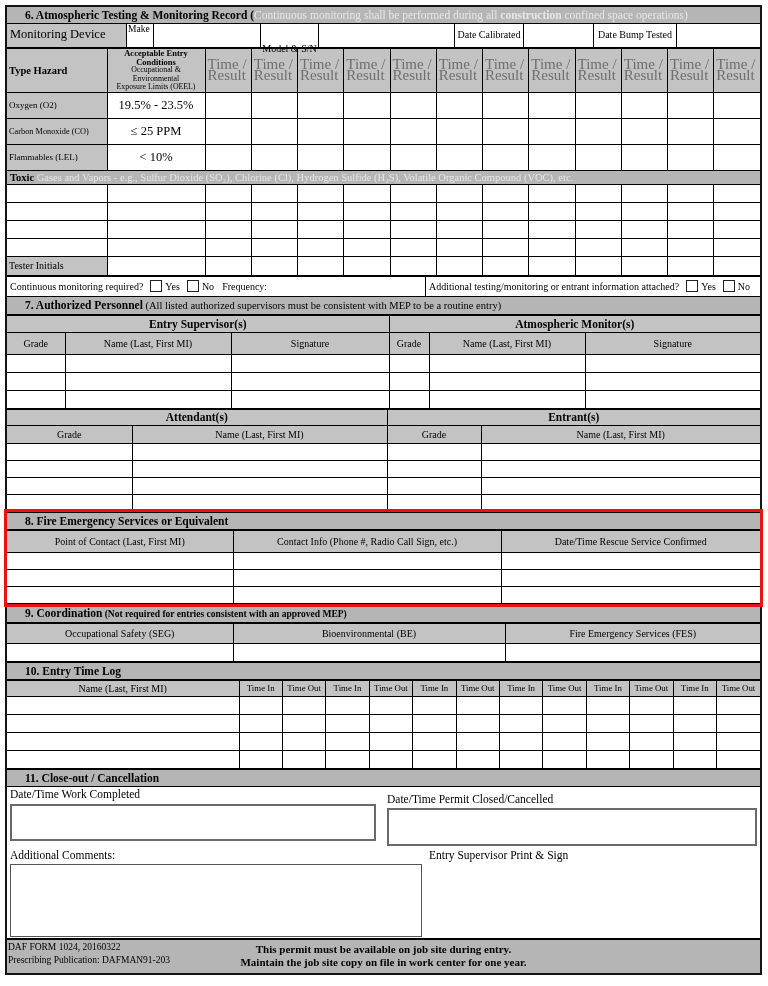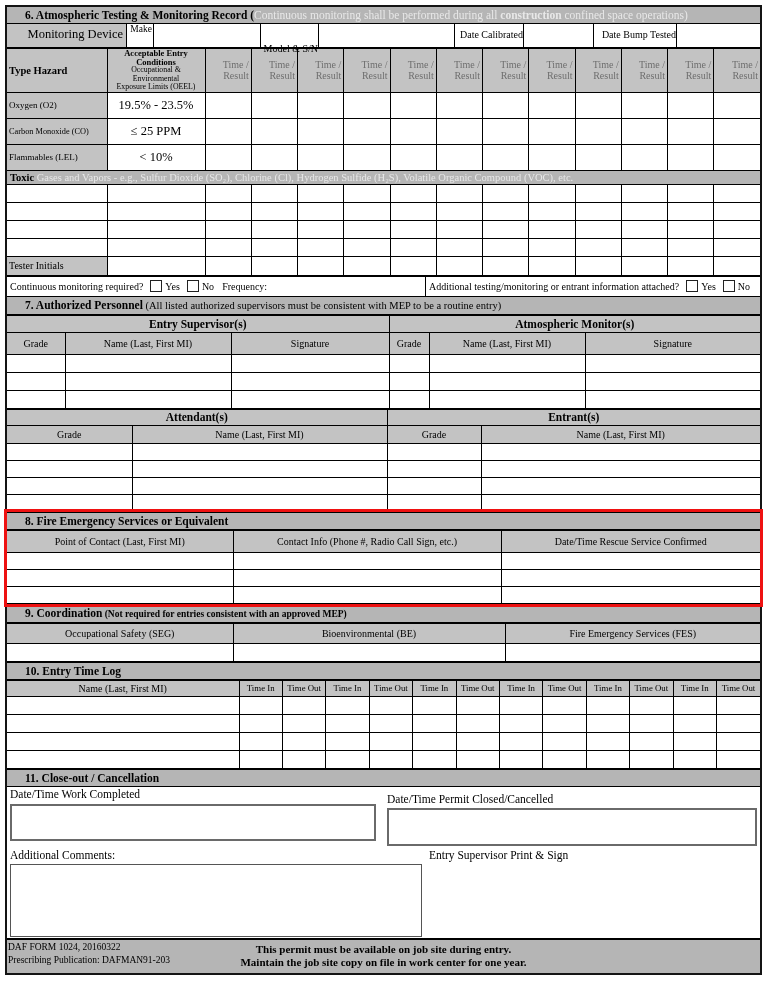--- a/index.html
+++ b/index.html
@@ -10,39 +10,39 @@
   body{background:#fff; width:768px; height:986px; font-family:"Liberation Serif","DejaVu Serif",serif; color:#000;}
   .page{position:relative; width:768px; height:986px; background:#fff; overflow:hidden;}
   .form{position:absolute; left:5px; top:5px; width:757px; border:2px solid #141414; background:#fff;}
   .bar{background:var(--bar-gray); border-bottom:1px solid #000; padding:1px 18px; font-size:11.5px; font-weight:bold; line-height:14px;}
   .bar .pale{color:var(--pale-note-text); font-weight:normal;}
   .bar .paleb{color:var(--pale-note-text); font-weight:bold;}
   .bar .plain{font-weight:normal; font-size:10.5px;}
   .bar .boldnote{font-weight:bold; font-size:9.5px;}
   
   .mdrow{display:flex; height:24px; border-bottom:1px solid #000; font-size:10px;}
-  .mdrow>div{border-right:1px solid #000; height:100%;text-align:right;}
+  .mdrow>div{border-right:1px solid #000; height:100%;}
   .mdrow>div:last-child{border-right:none;}
   .md-label{width:120px; background:var(--cell-gray); font-size:12.5px; padding:3px 3px 0 3px;}
   .md-make{width:27px; font-size:9.5px; padding:0 1px;}
   .md-in1{width:107px;} .md-msn{width:58px; text-align:center; padding-top:19px;}
   .md-in2{width:136px;} .md-cal{width:69px; text-align:center; padding-top:5px;}
   .md-in3{width:70px;} .md-bump{width:83px; text-align:center; padding-top:5px;}
   .md-in4{flex:1;}
   
   table{border-collapse:collapse; width:100%; table-layout:fixed;}
   td,th{border:1px solid #000; padding:0 2px; font-weight:normal; font-size:10px; overflow:hidden;}
   tr>*:first-child{border-left:none;} tr>*:last-child{border-right:none;}
   .g{background:var(--cell-gray);}
   .hz td{height:26px;}
   .th-hazard{font-weight:bold; font-size:10.5px; text-align:left; vertical-align:middle;}
   .aec span{display:block; text-align:center; line-height:8.5px;}
   .aec1{font-weight:bold; font-size:8.5px;}
   .aec2{font-size:7.8px;}
-  .trh{color:var(--muted-header-text); text-align:right; font-size:10px;}
+  .trh{color:var(--muted-header-text); text-align:left; font-size:15px;}
   .trh span{display:block; line-height:11px;}
   .hname{font-size:9px;}
   .limit{text-align:center; font-size:12.5px;}
   .barcell{background:var(--bar-gray); font-size:10.5px; padding:1px 3px;}
   .barcell .pale{color:var(--pale-note-text);}
   .toxr td{height:18px;}
   .tester td{height:19px;}
   .tester .g{font-size:10px;}
   
   .cbrow{display:flex; height:21px; font-size:10px; align-items:center;}

